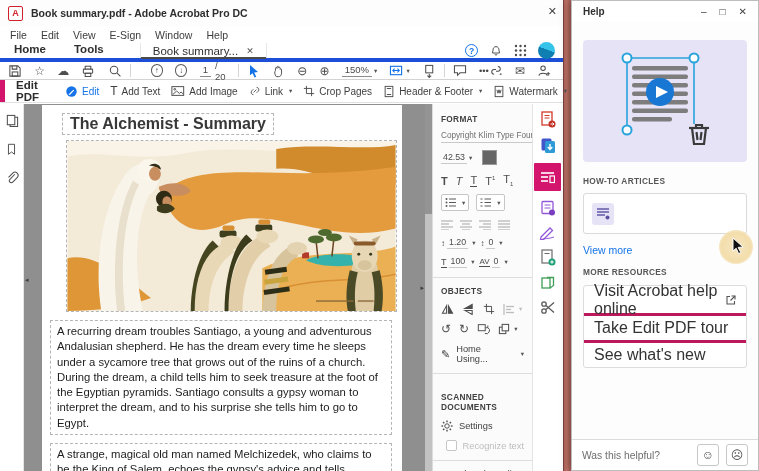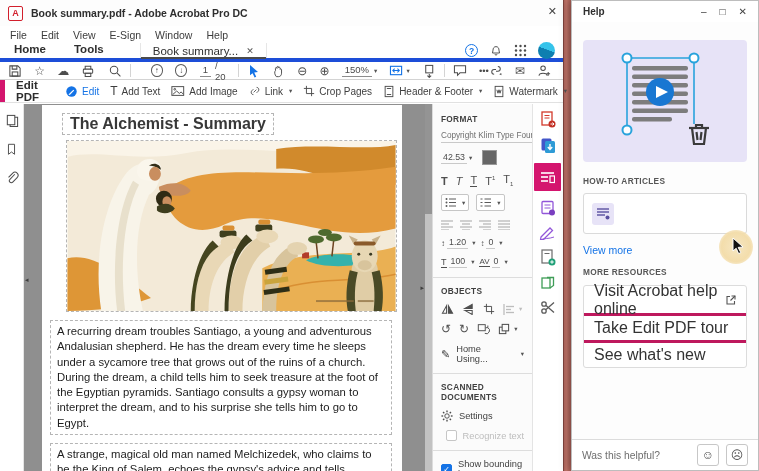--- a/index.html
+++ b/index.html
@@ -597,21 +597,21 @@
           </span>
         </div>
 
         <div class="fp-item">
           <span style="font-size:11px;">✎</span>
           <span>Home Using...</span>
           <span class="caret" style="margin-left:auto;">▾</span>
         </div>
 
         <div class="hr"></div>
-        <div class="sec" style="margin-top:8px;">SCANNED DOCUMENTS</div>
+        <div class="sec" style="margin-top:18px;">SCANNED DOCUMENTS</div>
 
         <div class="fp-item">
           <svg class="ln" width="12" height="12" viewBox="0 0 14 14">
               <circle cx="7" cy="7" r="2.6"></circle>
               <g stroke-width="1.6">
                 <line x1="7" y1="0.5" x2="7" y2="2.5"></line>
                 <line x1="7" y1="11.5" x2="7" y2="13.5"></line>
                 <line x1="0.5" y1="7" x2="2.5" y2="7"></line>
                 <line x1="11.5" y1="7" x2="13.5" y2="7"></line>
                 <line x1="2.4" y1="2.4" x2="3.8" y2="3.8"></line>

